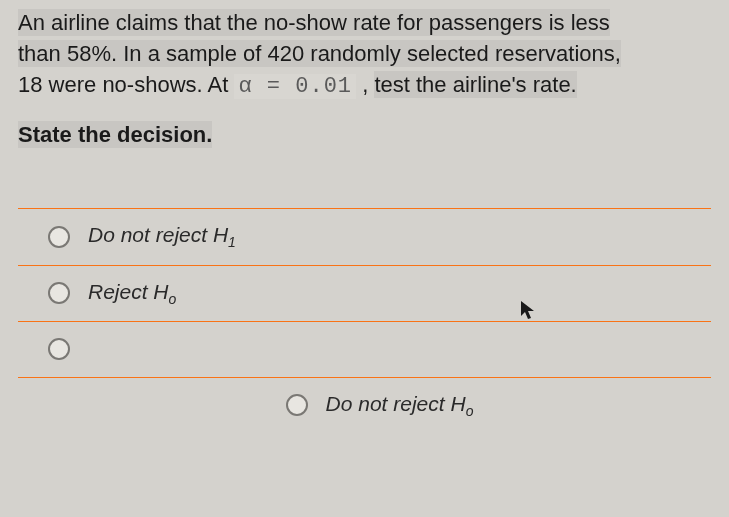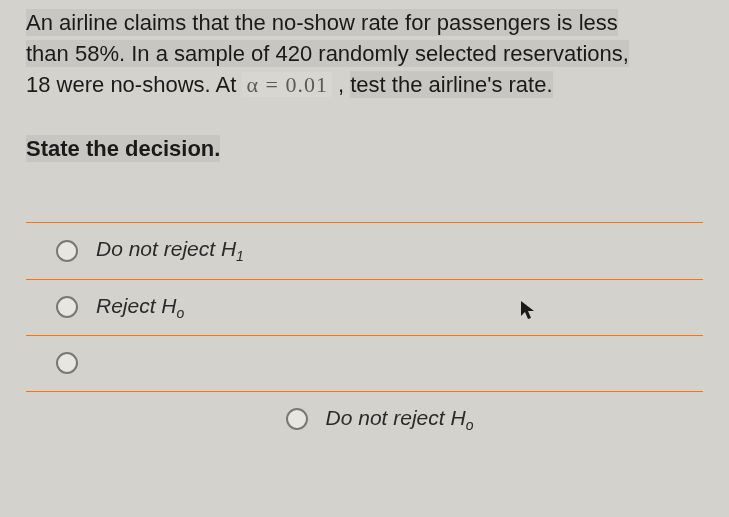--- a/index.html
+++ b/index.html
@@ -9,45 +9,45 @@
     }
     body {
       width: 729px;
       height: 517px;
       background: #d4d2cd;
       font-family: Arial, Helvetica, sans-serif;
       position: relative;
       overflow: hidden;
     }
     .container {
-      padding: 8px 26px;
+      padding: 8px 18px;
     }
     .question-header {
       font-size: 22px;
       line-height: 1.4;
       color: #1a1a1a;
       margin-bottom: 4px;
     }
     .highlight {
       background: #c8c6c2;
       padding: 1px 0;
     }
     .alpha-expr {
-      font-family: Liberation Serif, serif;
+      font-family: Liberation Mono, monospace;
       color: #5a5a5a;
       font-size: 22px;
       letter-spacing: 1px;
       background: #d8d6d1;
       padding: 0 4px;
     }
     .prompt {
       font-size: 22px;
       font-weight: bold;
       color: #1a1a1a;
-      margin-top: 36px;
+      margin-top: 20px;
       margin-bottom: 60px;
     }
     .options {
       margin-top: 30px;
     }
     .option-row {
       display: flex;
       align-items: center;
       border-top: 1px solid #f97316;
       padding: 14px 0 14px 30px;

